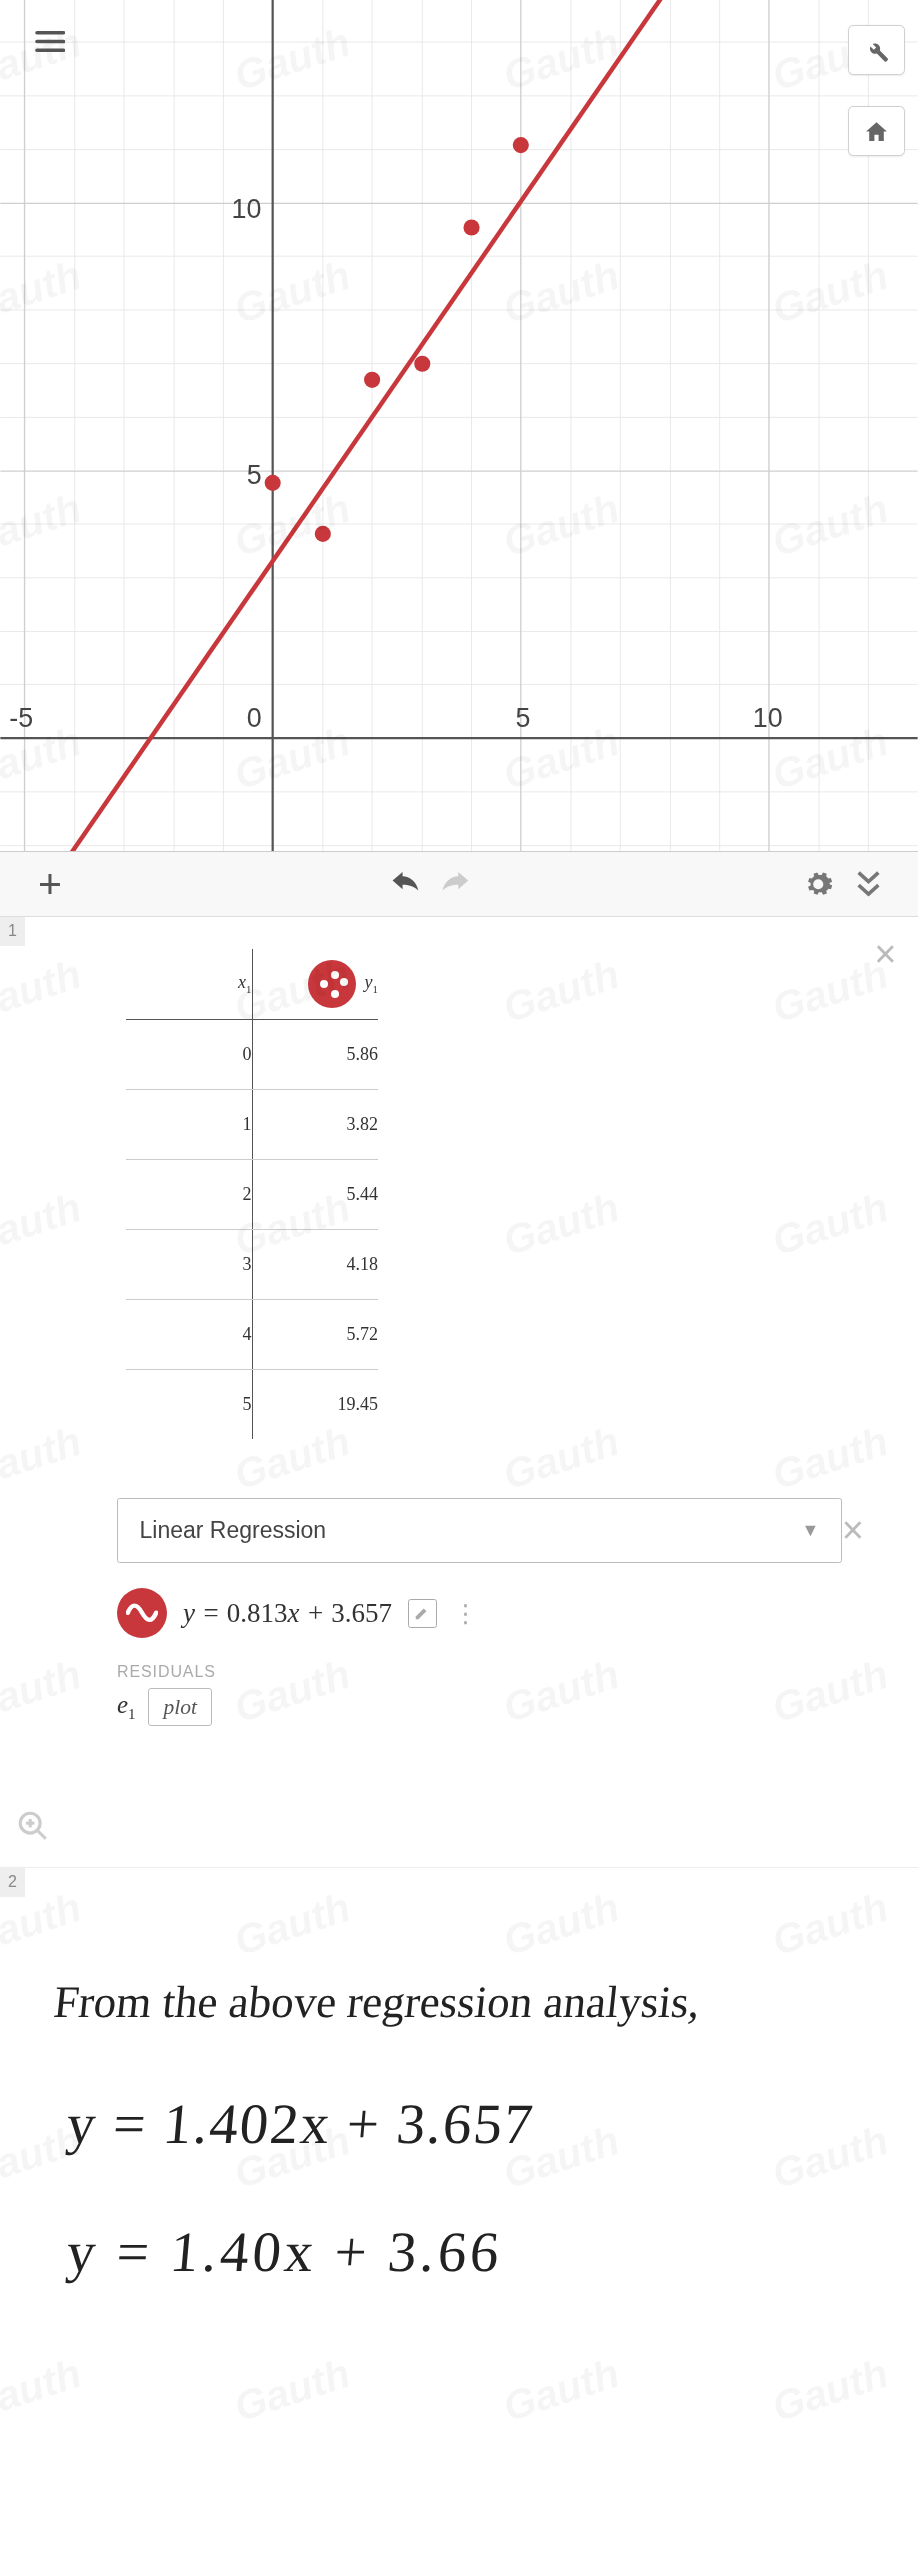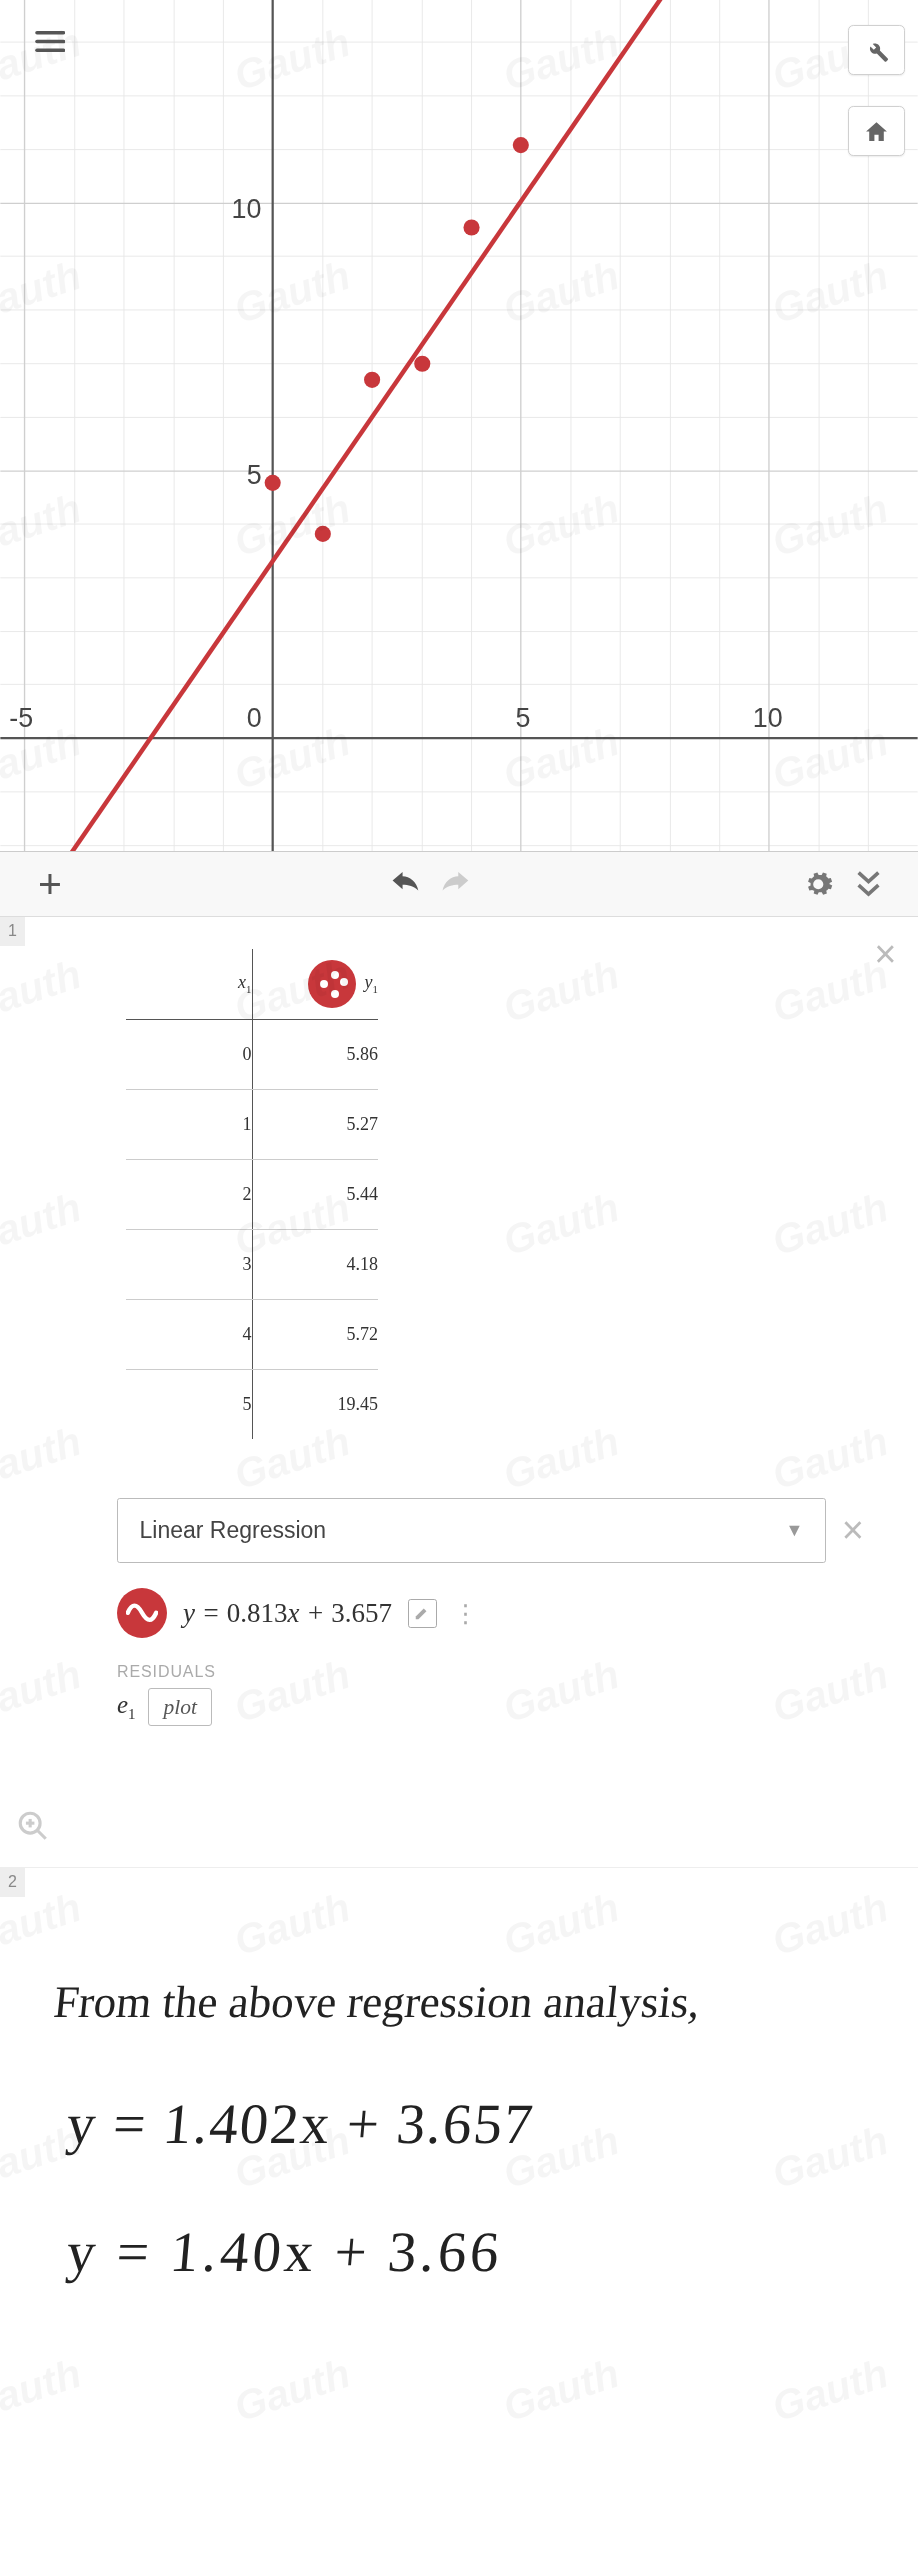--- a/index.html
+++ b/index.html
@@ -314,21 +314,21 @@
           </th>
         </tr>
       </thead>
       <tbody>
         <tr>
             <td class="col-divider">0</td>
             <td>5.86</td>
           </tr>
         <tr>
             <td class="col-divider">1</td>
-            <td>5.27</td>
+            <td>3.82</td>
           </tr>
         <tr>
             <td class="col-divider">2</td>
             <td>5.44</td>
           </tr>
         <tr>
             <td class="col-divider">3</td>
             <td>4.18</td>
           </tr>
         <tr>
@@ -337,21 +337,21 @@
           </tr>
         <tr>
             <td class="col-divider">5</td>
             <td>19.45</td>
           </tr>
       </tbody>
     </table>
   </div>
 
   <div class="reg-wrap" style="position:relative;">
-    <div style="display:flex;align-items:center;gap:16px;">
+    <div style="display:flex;align-items:center;gap:0;">
       <div class="reg-select" style="flex:1">
         <span>Linear Regression</span>
         <span class="tri">▼</span>
       </div>
       <div style="color:#bbb;font-size:38px;font-weight:300;cursor:pointer">×</div>
     </div>
 
     <div class="reg-eq-row">
       <div class="wave-icon">
         <svg width="32" height="21.5" viewBox="0 0 36 24">

